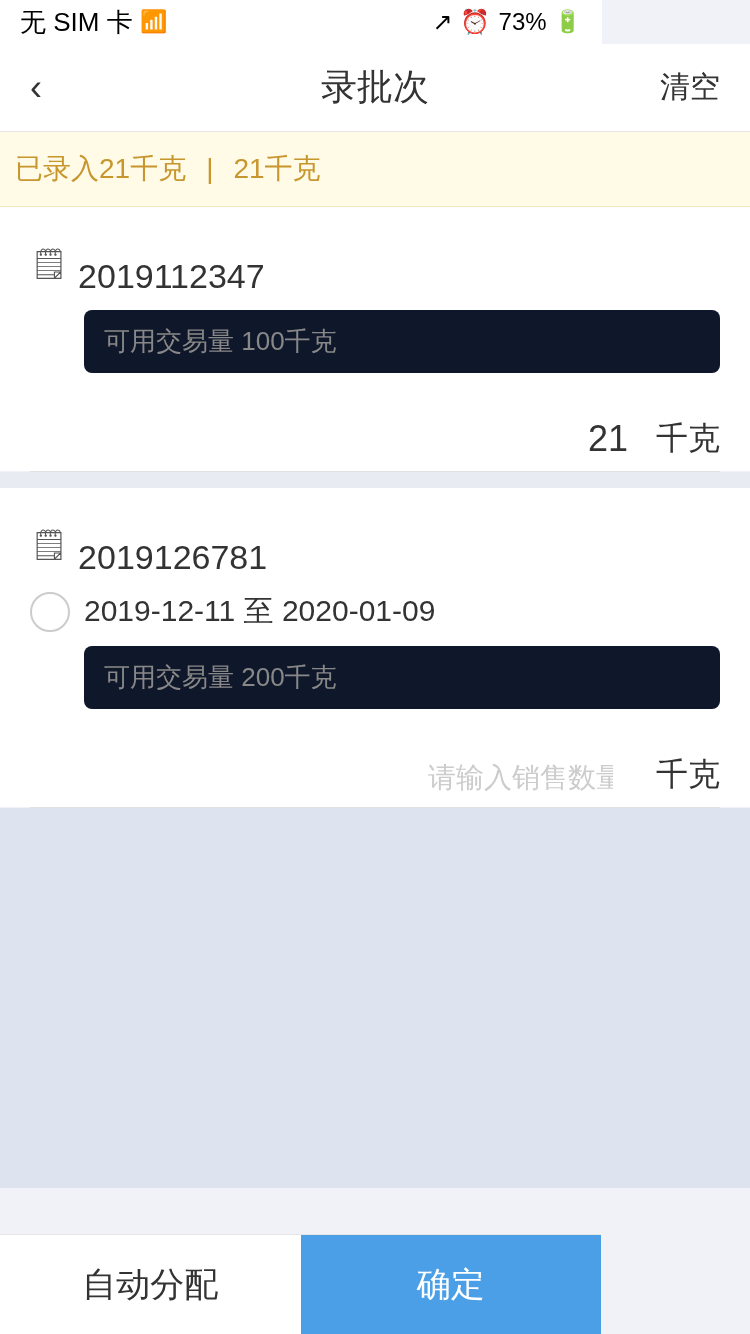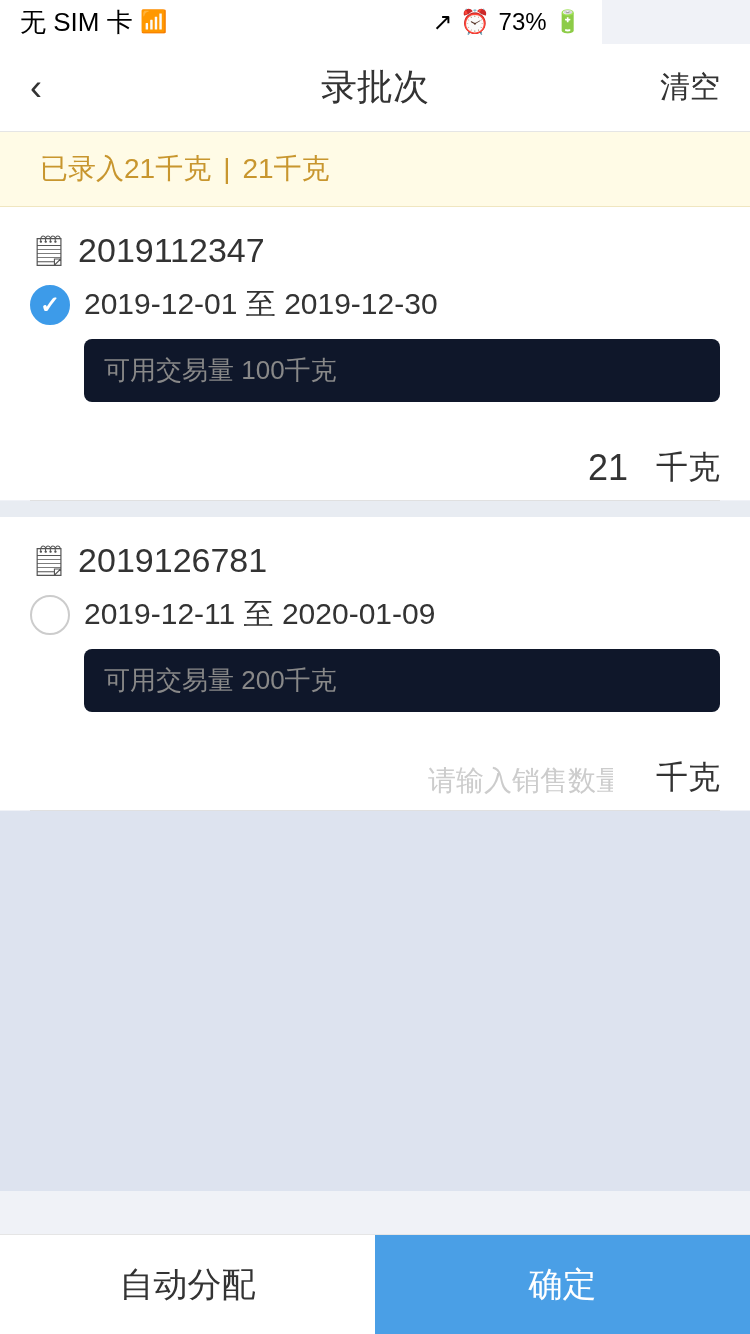--- a/index.html
+++ b/index.html
@@ -71,24 +71,24 @@
     }
     .nav-clear {
       font-size: 30px;
       color: #333;
       cursor: pointer;
     }
 
     
     .summary-bar {
       background: #fffbe6;
-      padding: 18px 40px;
-      display: flex;
-      align-items: center;
-      gap: 12px;
+      padding: 18px 15px;
+      display: flex;
+      align-items: center;
+      gap: 20px;
       border-bottom: 1px solid #f0e6c0;
     }
     .summary-text {
       font-size: 28px;
       color: #c8962e;
     }
     .summary-divider {
       color: #c8962e;
       font-size: 28px;
     }
@@ -106,20 +106,21 @@
       margin-bottom: 14px;
     }
     .batch-icon {
       font-size: 30px;
       color: #555;
     }
     .batch-number {
       font-size: 34px;
       color: #333;
       font-weight: 500;
+      margin-top: 26px;
     }
 
     .batch-date-row {
       display: flex;
       align-items: center;
       gap: 14px;
       margin-bottom: 14px;
     }
 
     .radio-circle {
@@ -208,21 +209,21 @@
       background: #dde3ef;
       flex: 1;
       min-height: 380px;
     }
 
     
     .bottom-bar {
       position: fixed;
       bottom: 0;
       left: 0;
-      width: 750px;
+      width: 601px;
       height: 100px;
       display: flex;
       background: #fff;
       border-top: 1px solid #e5e5e5;
     }
     .btn-auto {
       flex: 1;
       display: flex;
       align-items: center;
       justify-content: center;
@@ -278,24 +279,20 @@
     <span class="summary-text">已录入21千克</span>
     <span class="summary-divider">|</span>
     <span class="summary-text">21千克</span>
   </div>
 
   <div class="batch-item">
     <div class="batch-header">
       <span class="batch-icon">🗒</span>
       <span class="batch-number">2019112347</span>
     </div>
-    <div class="batch-date-row">
-      <div class="radio-circle checked"></div>
-      <span class="batch-date-text">2019-12-01 至 2019-12-30</span>
-    </div>
     <div class="available-qty-bar">
       <span class="available-qty-text">可用交易量 100千克</span>
     </div>
   </div>
 
   <div class="input-row">
     <span class="qty-value">21</span>
     <span class="unit-label">千克</span>
   </div>
   <div class="input-divider"></div>

